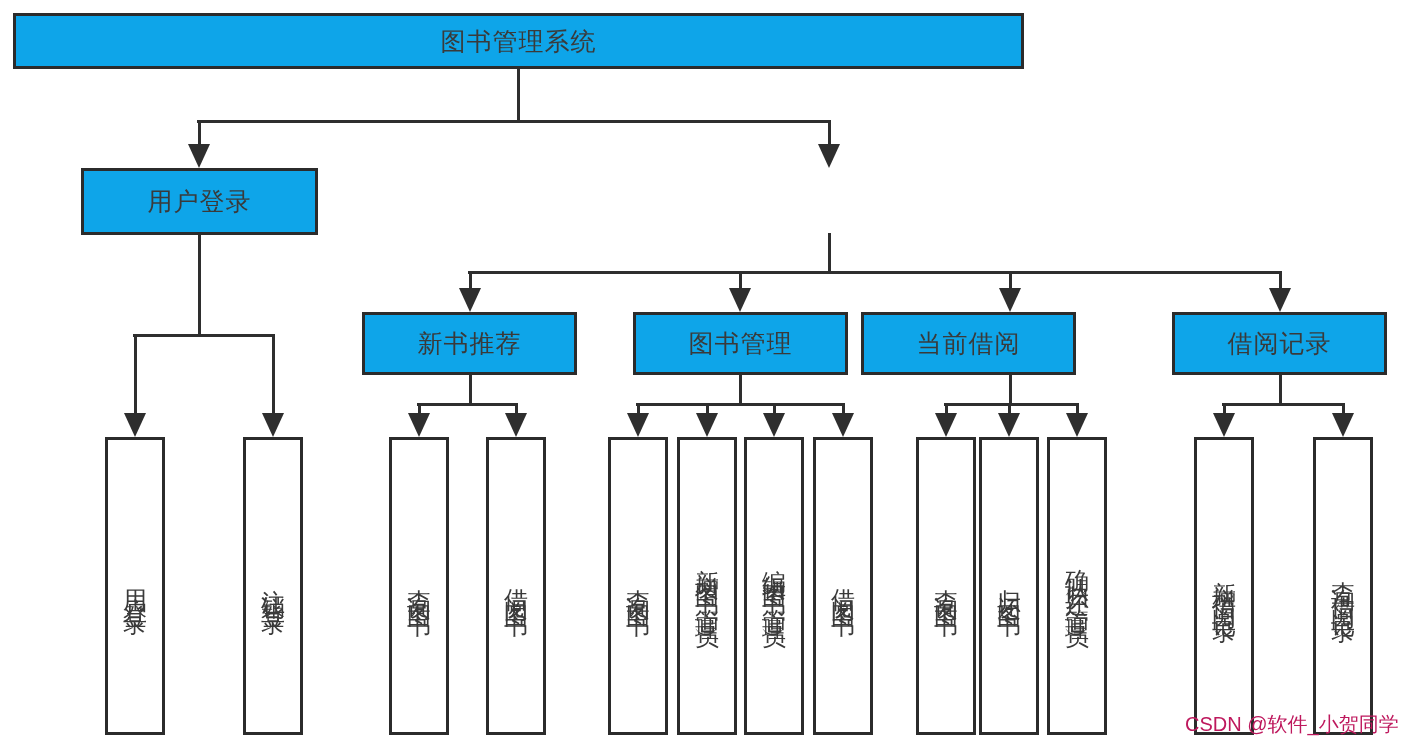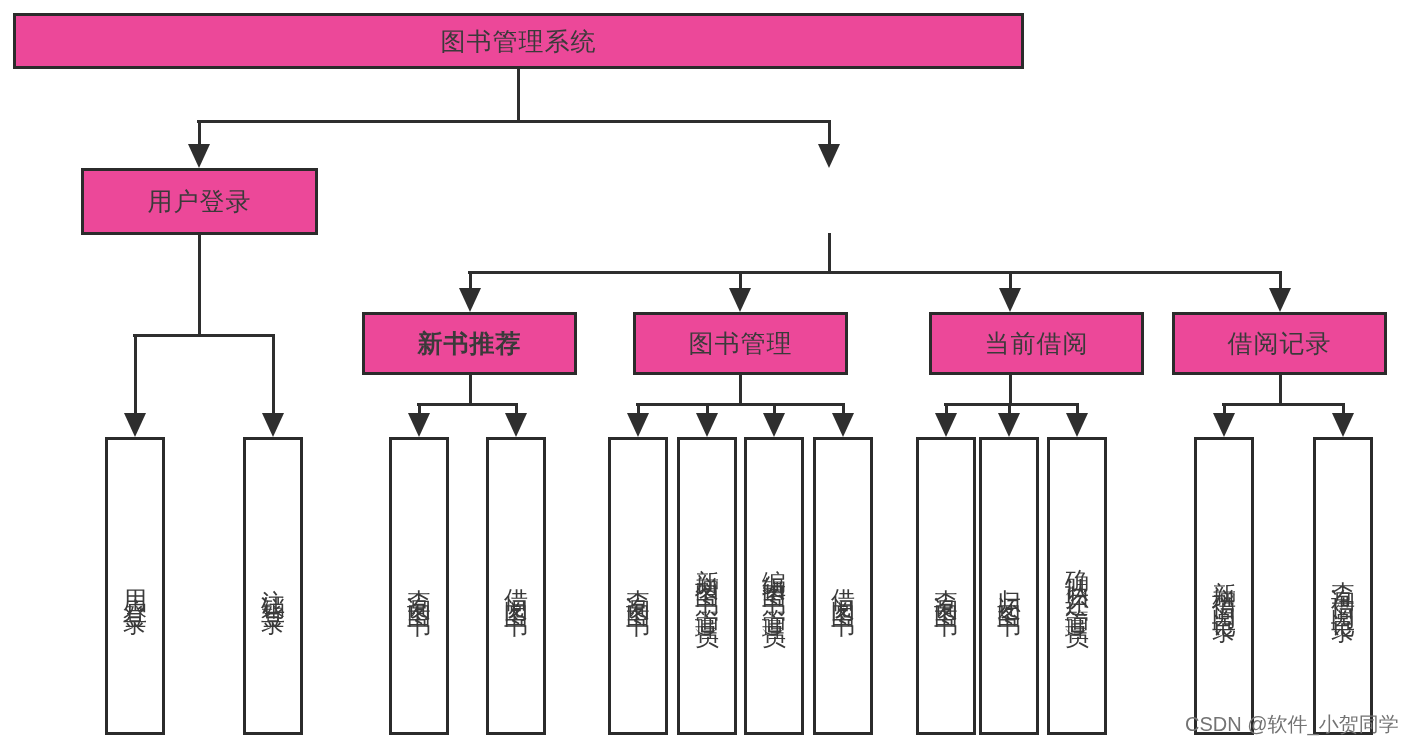--- a/index.html
+++ b/index.html
@@ -8,21 +8,21 @@
     width: 1405px;
     height: 747px;
     background: #ffffff;
     font-family: "Liberation Sans", "DejaVu Sans", sans-serif;
     overflow: hidden;
   }
   .hbox {
     position: absolute;
     box-sizing: border-box;
     border: 3px solid #2b2b2b;
-    background: #ec4899;
+    background: #0ea5e9;
     display: flex;
     align-items: center;
     justify-content: center;
     font-size: 25px;
     color: #3a3a3a;
     letter-spacing: 1px;
     z-index: 2;
   }
   .vbox {
     position: absolute;
@@ -48,21 +48,21 @@
     position: absolute; width: 0; height: 0; z-index: 1;
     border-left: 11px solid transparent;
     border-right: 11px solid transparent;
     border-top: 24px solid #2e2e2e;
   }
   #watermark {
     position: absolute;
     left: 1185px;
     top: 711px;
     font-size: 20px;
-    color: #737373;
+    color: #be185d;
     white-space: nowrap;
     z-index: 5;
   }
 </style>
 </head>
 <body>
 
 <div id="canvas">
 
   <div class="vline" style="left:517px; top:68px; height:54px;"></div>
@@ -125,27 +125,27 @@
   <div class="arrow" style="left:1332px; top:413px;"></div>
 
   <div class="hbox" style="left:13px; top:13px; width:1011px; height:56px;">
     <span>图书管理系统</span>
   </div>
 
   <div class="hbox" style="left:81px; top:168px; width:237px; height:67px;">
     <span>用户登录</span>
   </div>
 
-  <div class="hbox" style="left:362px; top:312px; width:215px; height:63px;font-weight:bold;">
+  <div class="hbox" style="left:362px; top:312px; width:215px; height:63px;">
     <span>新书推荐</span>
   </div>
   <div class="hbox" style="left:633px; top:312px; width:215px; height:63px;">
     <span>图书管理</span>
   </div>
-  <div class="hbox" style="left:929px; top:312px; width:215px; height:63px;">
+  <div class="hbox" style="left:861px; top:312px; width:215px; height:63px;">
     <span>当前借阅</span>
   </div>
   <div class="hbox" style="left:1172px; top:312px; width:215px; height:63px;">
     <span>借阅记录</span>
   </div>
 
   <div class="vbox" style="left:105px;">
     <span>用户登录</span>
   </div>
   <div class="vbox" style="left:243px;">

